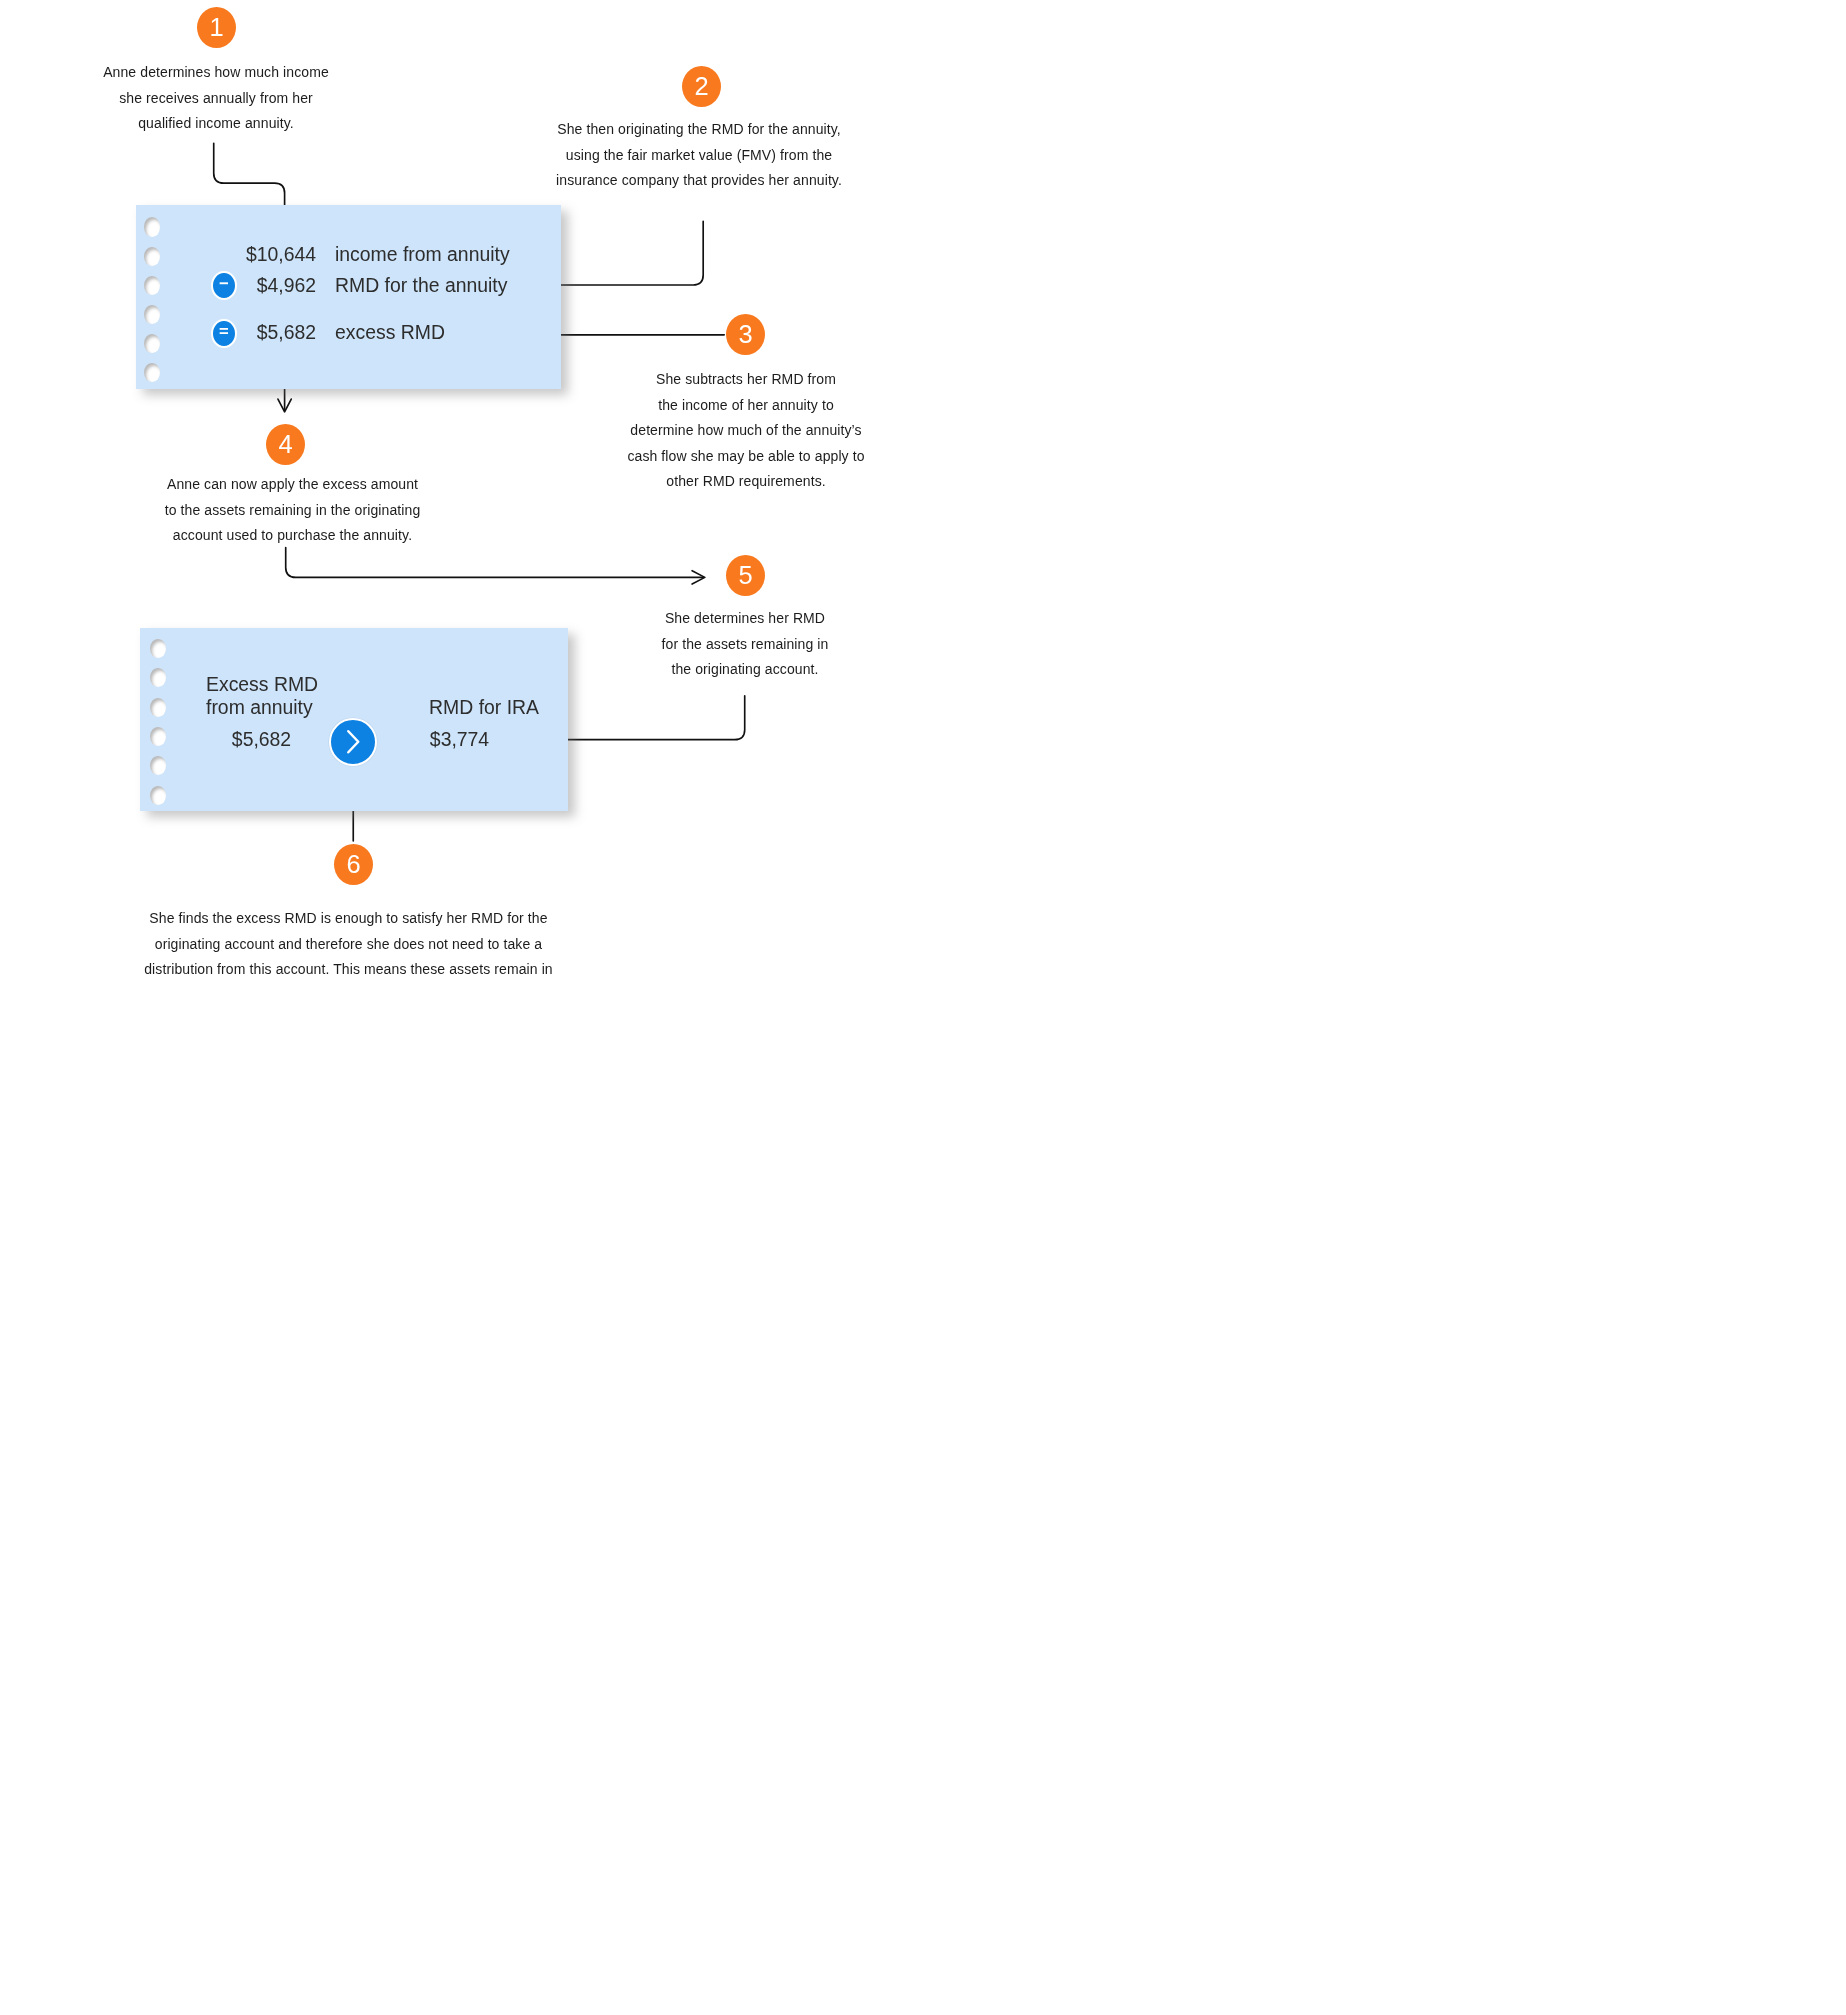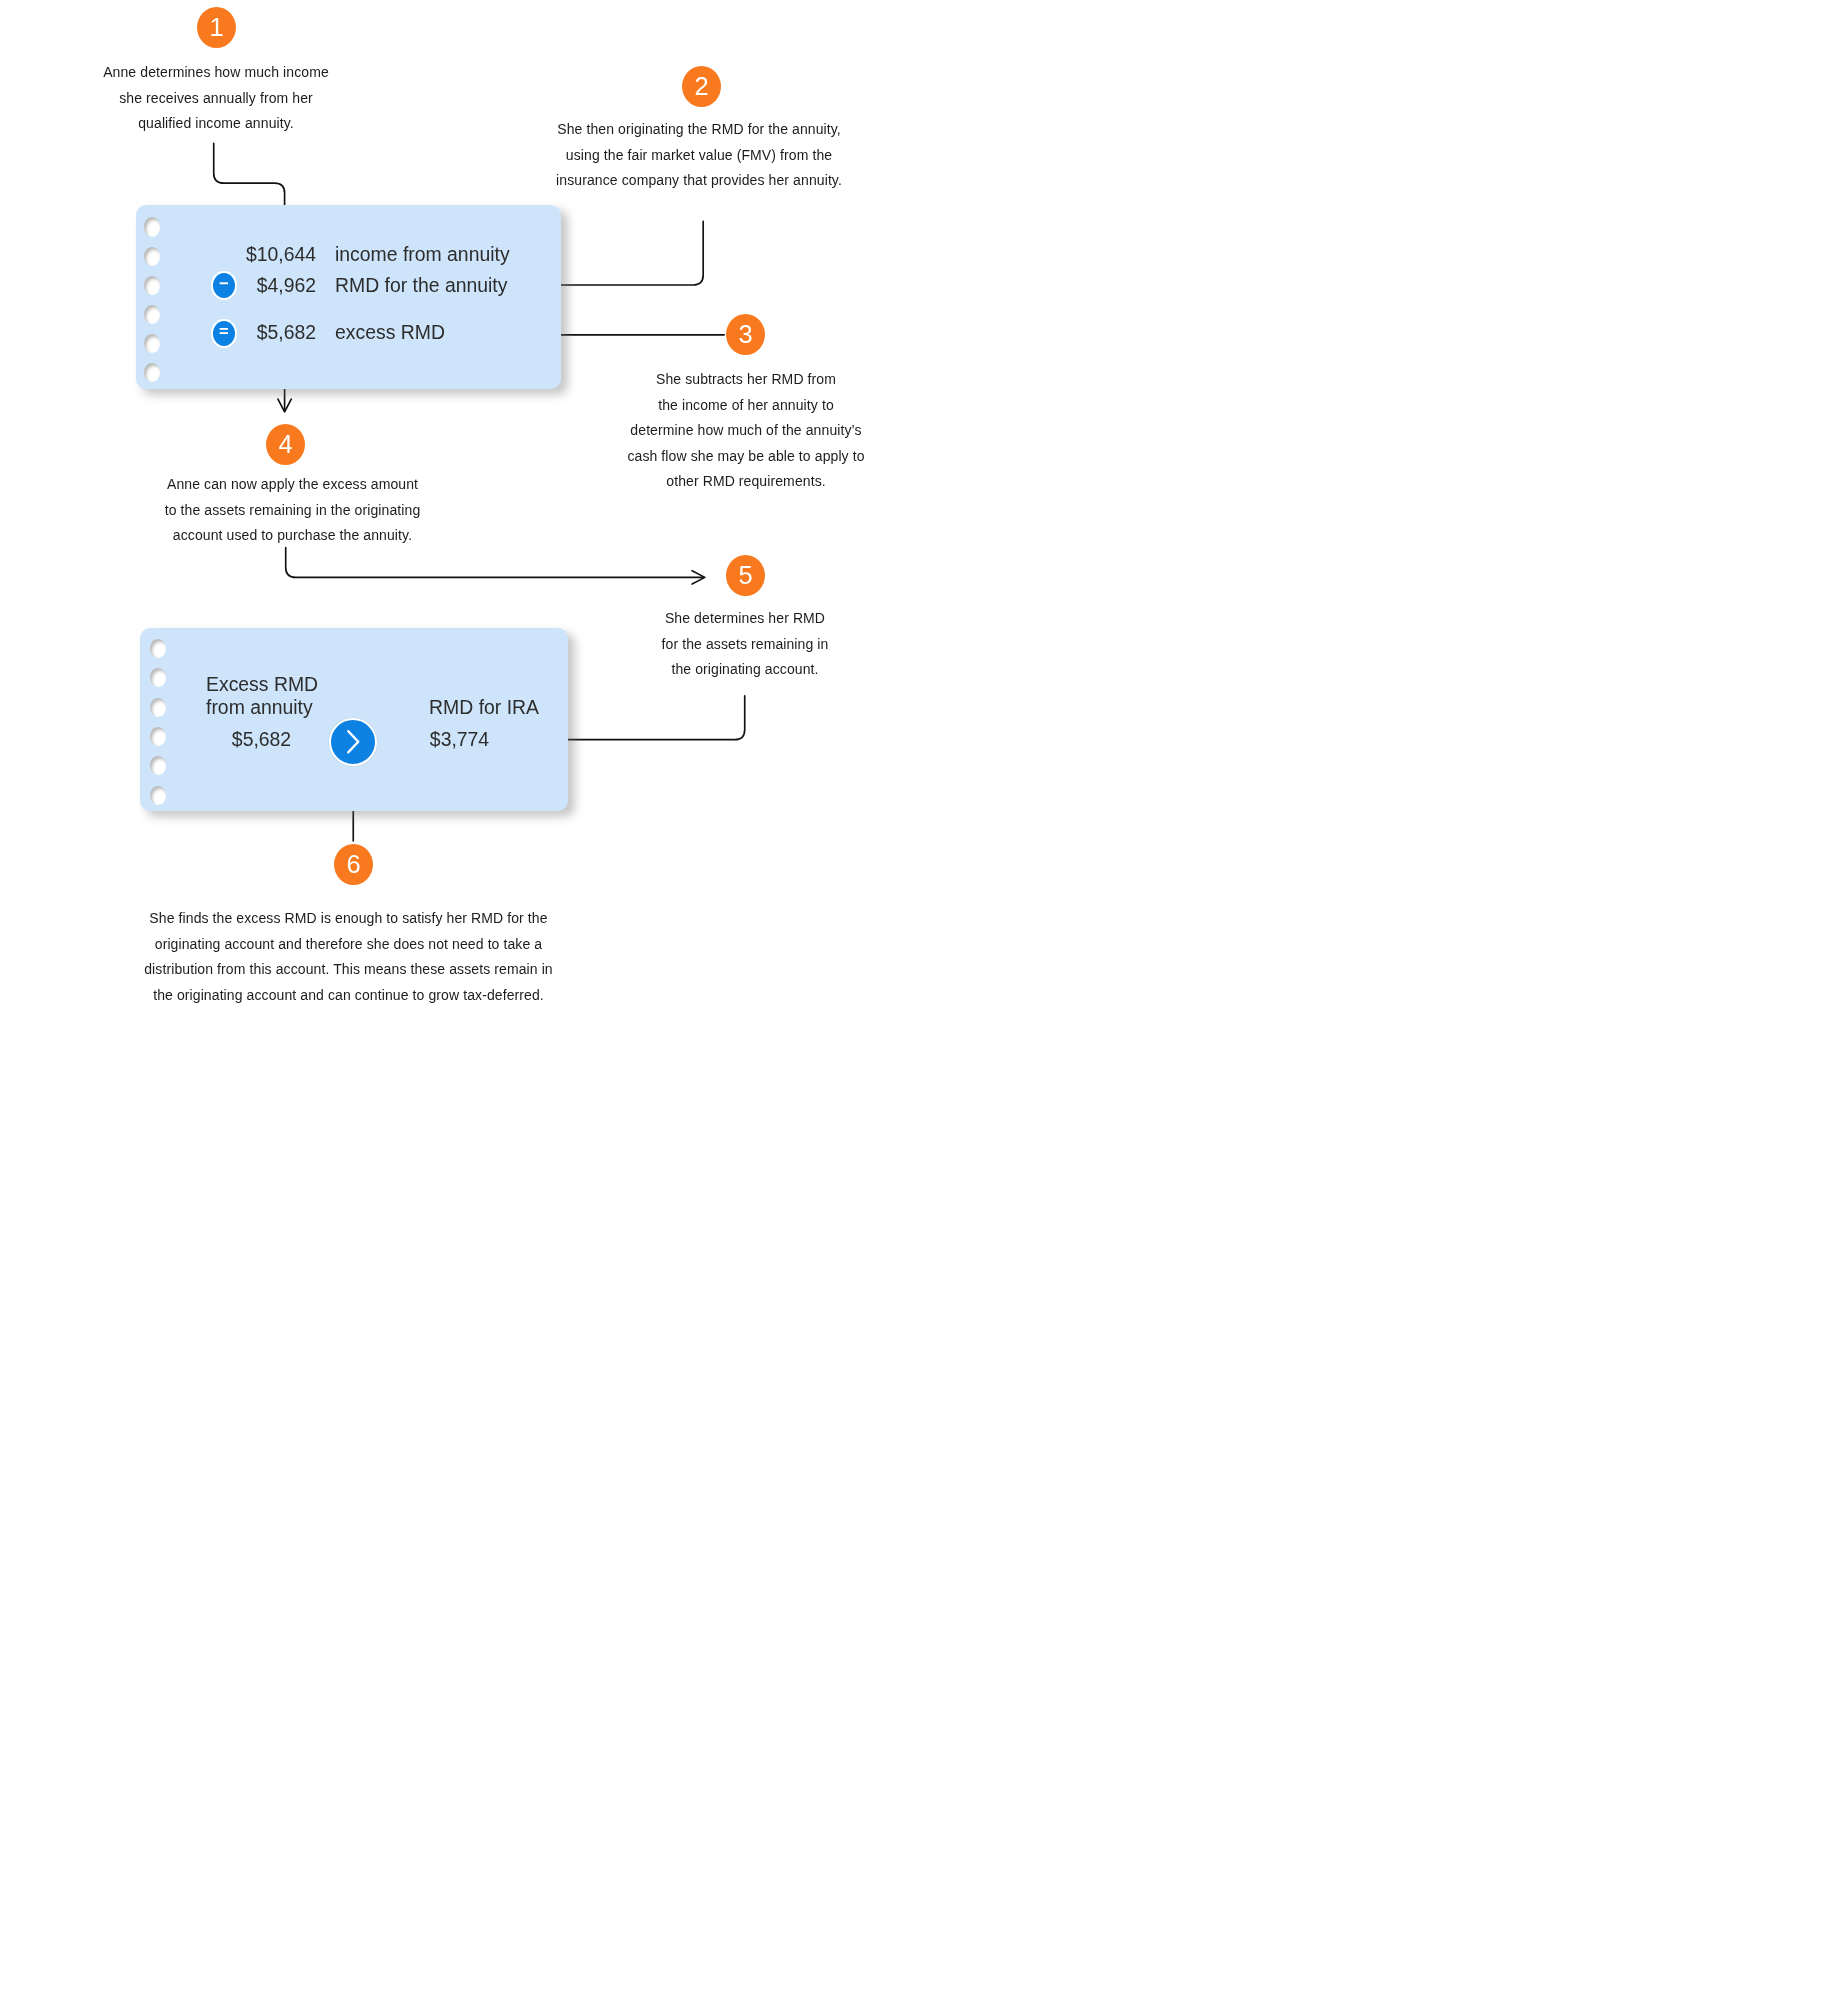--- a/index.html
+++ b/index.html
@@ -22,21 +22,20 @@
   .steptext{
     position:absolute;text-align:center;
     font-size:14px;line-height:25.5px;font-weight:400;color:#1c1c1c;
     letter-spacing:0.1px;
   }
   .steptext div{white-space:nowrap;}
   
   .card{
     position:absolute;background:#CDE4FA;
     box-shadow:6.6px 5.5px 10px rgba(110,110,110,0.38);
-    border-radius:10px;
   }
   .hole{
     position:absolute;width:15.5px;height:19.4px;border-radius:50%;
     background:#ffffff;
     box-shadow:inset 2.2px 2.8px 3.3px rgba(0,0,0,0.28);
   }
   .cardtext{
     position:absolute;font-size:19.4px;color:#2d2d2d;line-height:23px;
     white-space:nowrap;
   }
@@ -148,21 +147,20 @@
   <div class="steptext" style="left:579px;top:606px;width:332px;">
     <div>She determines her RMD</div>
     <div>for the assets remaining in</div>
     <div>the originating account.</div>
   </div>
 
   <div class="steptext" style="left:33px;top:906px;width:631px;">
     <div>She finds the excess RMD is enough to satisfy her RMD for the</div>
     <div>originating account and therefore she does not need to take a</div>
     <div>distribution from this account. This means these assets remain in</div>
-    <div>the originating account and can continue to grow tax-deferred.</div>
   </div>
 
   <div class="card" style="left:136px;top:205px;width:425px;height:184px;">
     <div class="hole" style="left:8.3px;top:12.2px;"></div>
     <div class="hole" style="left:8.3px;top:42px;"></div>
     <div class="hole" style="left:8.3px;top:71px;"></div>
     <div class="hole" style="left:8.3px;top:100px;"></div>
     <div class="hole" style="left:8.3px;top:129px;"></div>
     <div class="hole" style="left:8.3px;top:158px;"></div>
 

